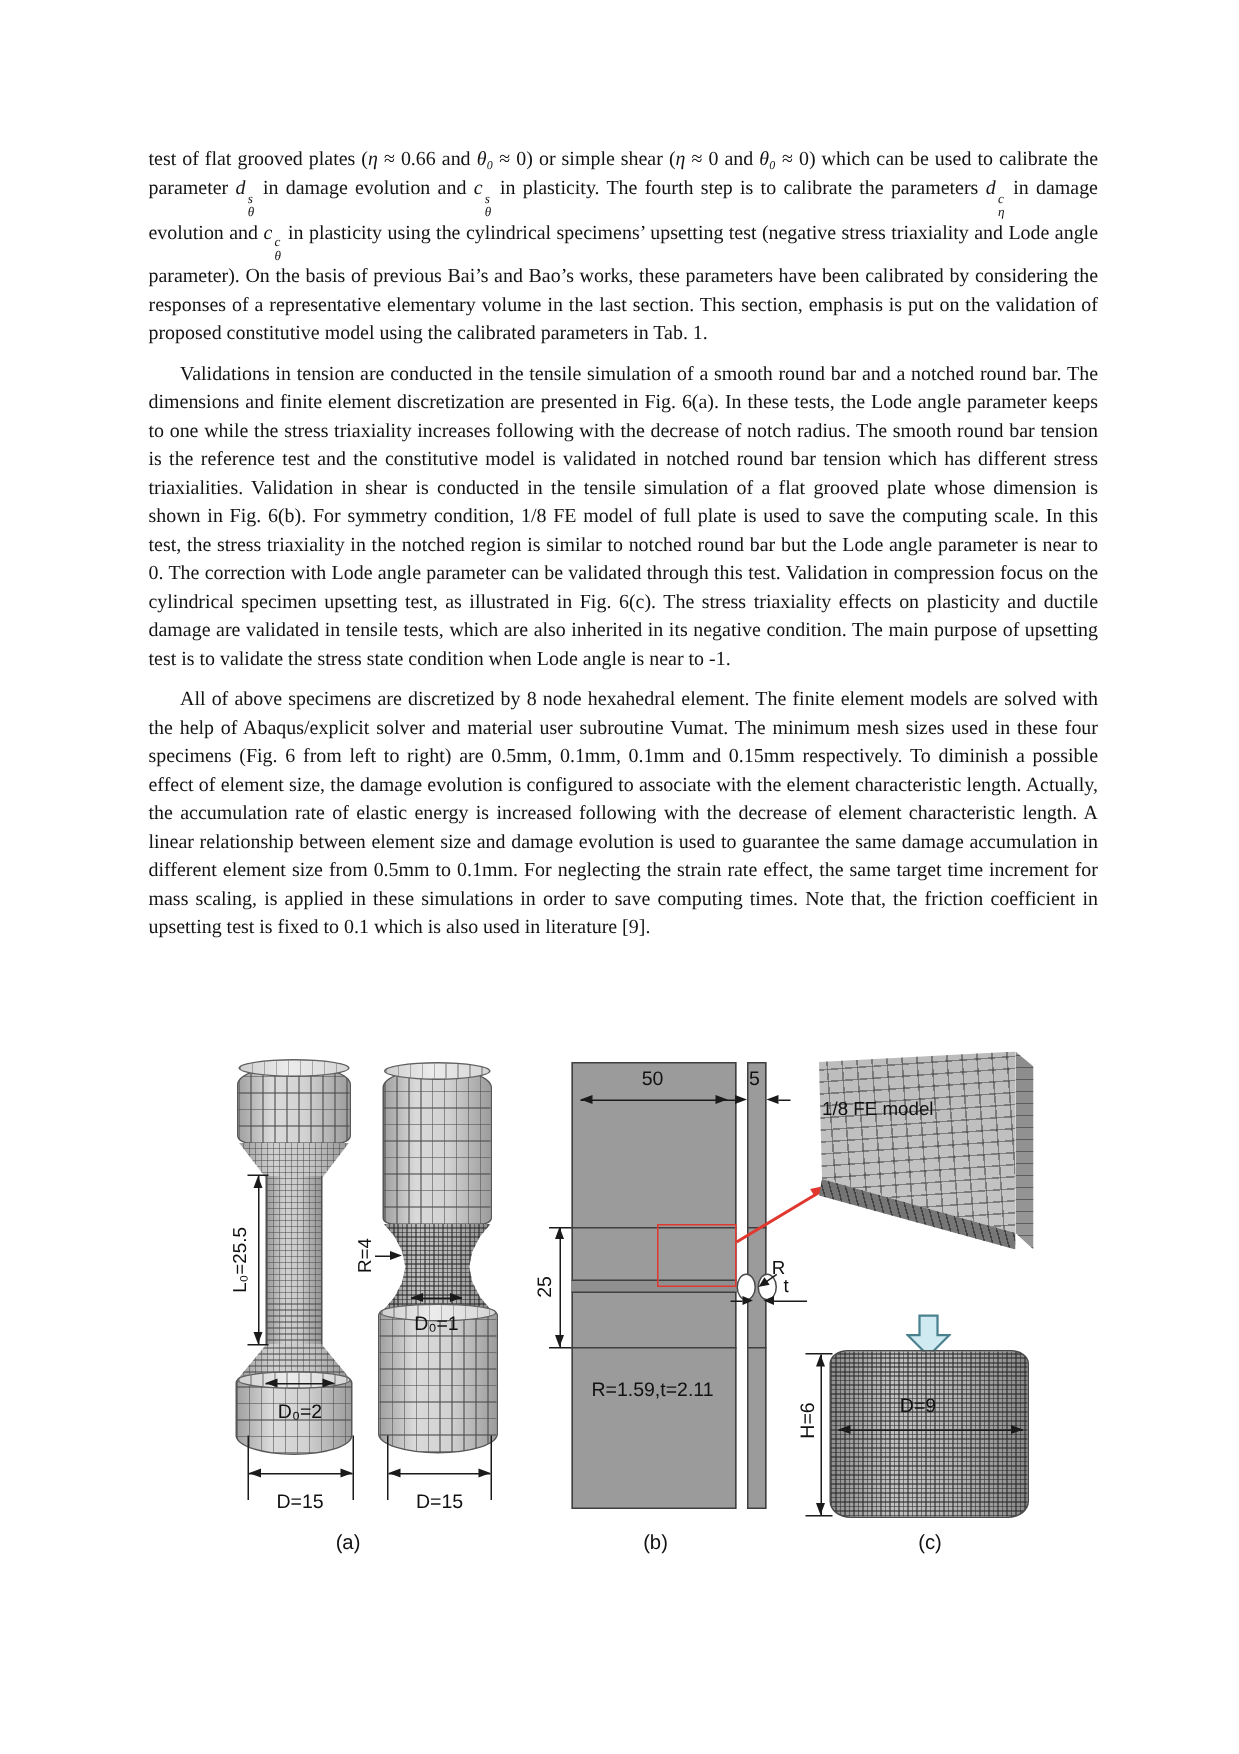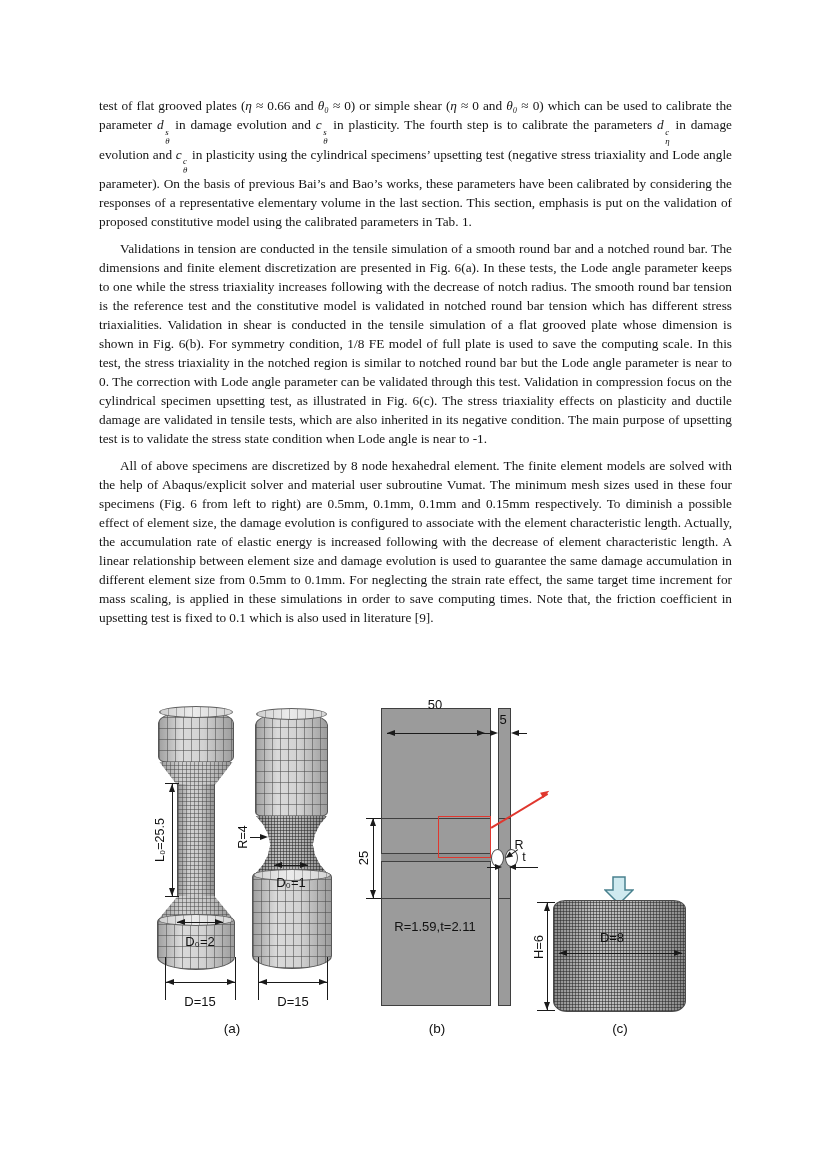--- a/index.html
+++ b/index.html
@@ -147,21 +147,21 @@
     <div class="abs" style="left:381px;top:153px;width:110px;height:1px;background:#3f3f3f;"></div>
     <div class="abs" style="left:381px;top:161px;width:110px;height:1px;background:#3f3f3f;"></div>
     <div class="abs" style="left:381px;top:198px;width:110px;height:1px;background:#3f3f3f;"></div>
 
     <div class="abs" style="left:498px;top:8px;width:13px;height:298px;background:#9b9b9b;border:1px solid #3f3f3f;box-sizing:border-box;"></div>
     <div class="abs" style="left:498px;top:118px;width:13px;height:1px;background:#3f3f3f;"></div>
     <div class="abs" style="left:498px;top:198px;width:13px;height:1px;background:#3f3f3f;"></div>
     <div class="abs" style="left:491px;top:149px;width:13px;height:18px;border-radius:50%;background:#ffffff;border:1px solid #4a4a4a;box-sizing:border-box;"></div>
     <div class="abs" style="left:505px;top:149px;width:13px;height:18px;border-radius:50%;background:#ffffff;border:1px solid #4a4a4a;box-sizing:border-box;"></div>
 
-    <div class="flabel" style="left:435px;top:4px;">50</div>
+    <div class="flabel" style="left:435px;top:19px;">50</div>
     <div class="line" style="left:387px;top:33px;width:98px;height:1px;"></div>
     <div class="arrL" style="left:387px;top:30px;"></div>
     <div class="arrR" style="left:477px;top:30px;"></div>
 
     <div class="flabel" style="left:503px;top:19px;">5</div>
     <div class="line" style="left:483px;top:33px;width:8px;height:1px;"></div>
     <div class="arrR" style="left:490px;top:30px;"></div>
     <div class="line" style="left:519px;top:33px;width:8px;height:1px;"></div>
     <div class="arrL" style="left:511px;top:30px;"></div>
 
@@ -184,28 +184,36 @@
 
     <div class="flabel small" style="left:524px;top:157px;">t</div>
     <div class="line" style="left:512px;top:167px;width:26px;height:1px;"></div>
     <div class="line" style="left:487px;top:167px;width:8px;height:1px;"></div>
     <div class="arrR" style="left:495px;top:164px;border-left-width:7px;"></div>
     <div class="arrL" style="left:509px;top:164px;border-right-width:7px;"></div>
   </div>
 
   <div class="flabel caption" style="left:437px;top:328px;">(b)</div>
 
+  <div class="abs" style="left:540px;top:0;width:152px;height:140px;">
+    <div class="abs mesh-slab" style="left:0;top:0;width:152px;height:140px;clip-path:polygon(6px 8px,137px 1px,137px 122px,8px 86px);"></div>
+    <div class="abs" style="left:0;top:0;width:152px;height:140px;clip-path:polygon(137px 1px,149px 11px,149px 133px,137px 122px);
+                background-image:repeating-linear-gradient(0deg, rgba(40,40,40,.5) 0 1px, rgba(0,0,0,0) 1px 8px),linear-gradient(#8c8c8c,#979797);"></div>
+    <div class="abs" style="left:0;top:0;width:152px;height:140px;clip-path:polygon(8px 86px,137px 122px,137px 133px,6px 97px);
+                background-image:repeating-linear-gradient(75deg, rgba(25,25,25,.55) 0 1px, rgba(0,0,0,0) 1px 5px),linear-gradient(#6e6e6e,#787878);"></div>
+    <div class="flabel-left" style="left:8px;top:32px;">1/8 FE model</div>
+  </div>
 
   <svg class="abs" style="left:604px;top:176px;" width="30" height="30" viewBox="0 0 30 30">
     <path d="M9 1 H21 V14 H29 L15 28 L1 14 H9 Z" fill="#cfeaf0" stroke="#49818e" stroke-width="1.5"></path>
   </svg>
 
   <div class="abs mesh-dense" style="left:553px;top:200px;width:133px;height:112px;border-radius:12px 12px 14px 14px/9px 9px 11px 11px;border:1px solid #4a4a4a;box-sizing:border-box;"></div>
 
-  <div class="flabel" style="left:612px;top:237px;">D=8</div>
+  <div class="flabel" style="left:612px;top:237px;">D=9</div>
   <div class="line" style="left:559px;top:253px;width:123px;height:1px;"></div>
   <div class="arrL" style="left:559px;top:250px;"></div>
   <div class="arrR" style="left:674px;top:250px;"></div>
 
   <div class="line" style="left:547px;top:203px;width:1px;height:107px;"></div>
   <div class="arrU" style="left:544px;top:203px;"></div>
   <div class="arrD" style="left:544px;top:302px;"></div>
   <div class="line" style="left:537px;top:202px;width:18px;height:1px;"></div>
   <div class="line" style="left:537px;top:310px;width:18px;height:1px;"></div>
   <div class="flabel rot" style="left:538px;top:247px;">H=6</div>

